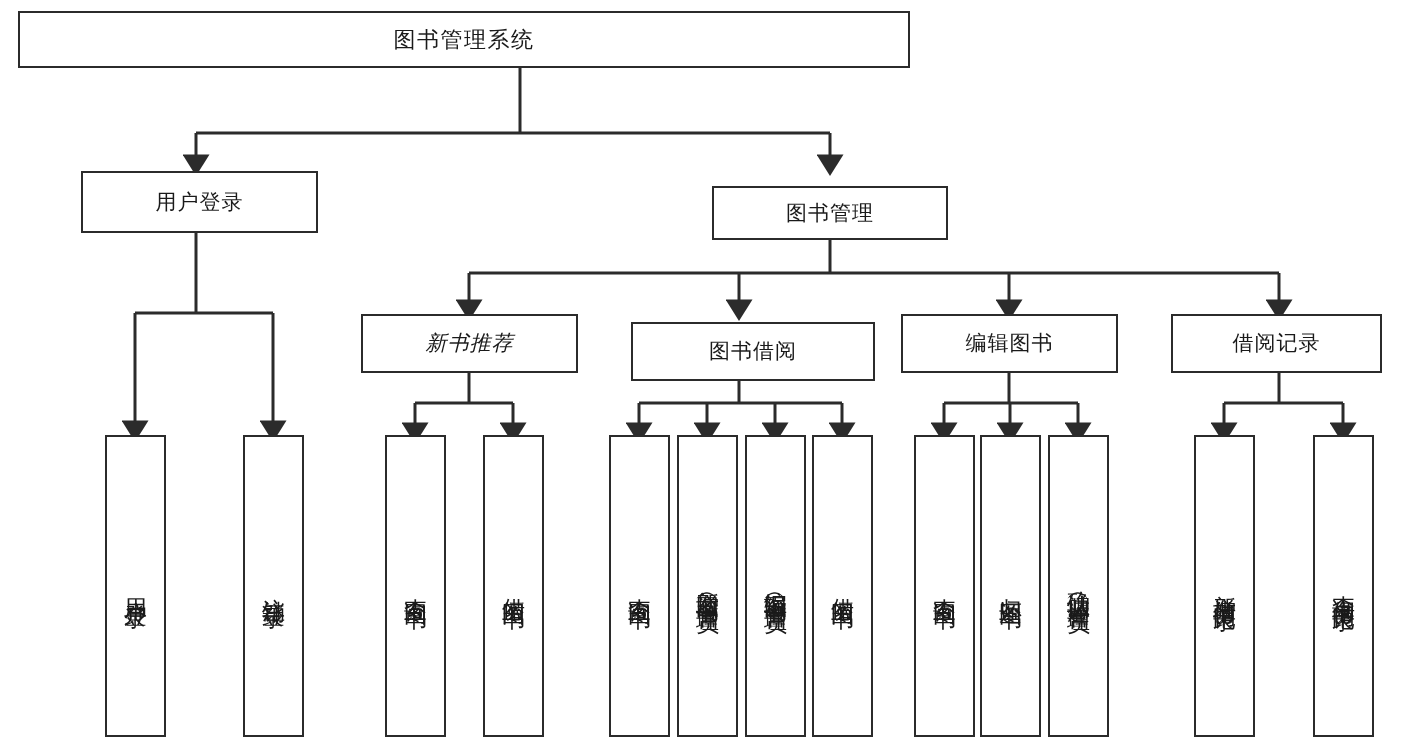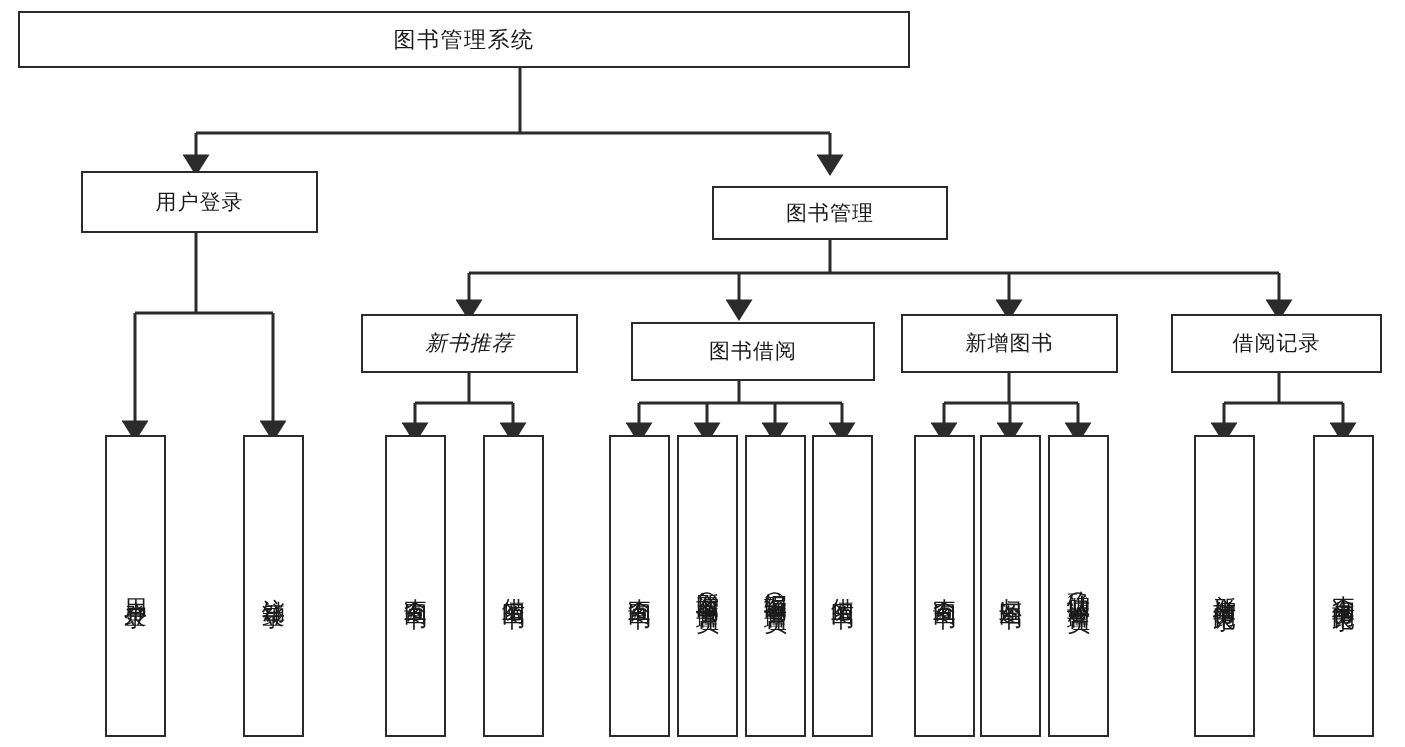--- a/index.html
+++ b/index.html
@@ -151,21 +151,21 @@
 
   <div class="node horiz" style="left:361px; top:314px; width:217px; height:59px;font-style:italic;">
     <span class="node-label">新书推荐</span>
   </div>
 
   <div class="node horiz" style="left:631px; top:314px; width:244px; height:59px;margin-top:8px;">
     <span class="node-label">图书借阅</span>
   </div>
 
   <div class="node horiz" style="left:901px; top:314px; width:217px; height:59px;">
-    <span class="node-label">新增图书</span>
+    <span class="node-label">编辑图书</span>
   </div>
 
   <div class="node horiz" style="left:1171px; top:314px; width:211px; height:59px;">
     <span class="node-label">借阅记录</span>
   </div>
 
   <div class="node vert" style="left:105px; top:435px; width:61px; height:302px;">
     <span class="node-label">用户登录</span>
   </div>
 

